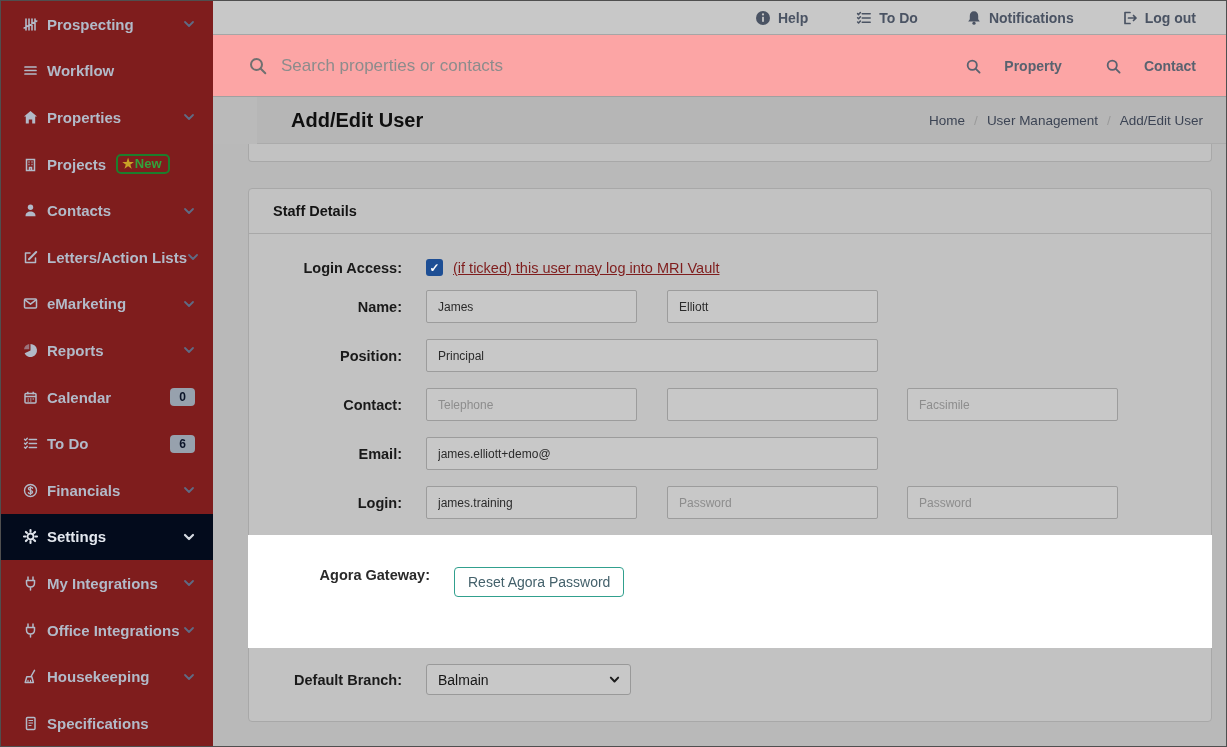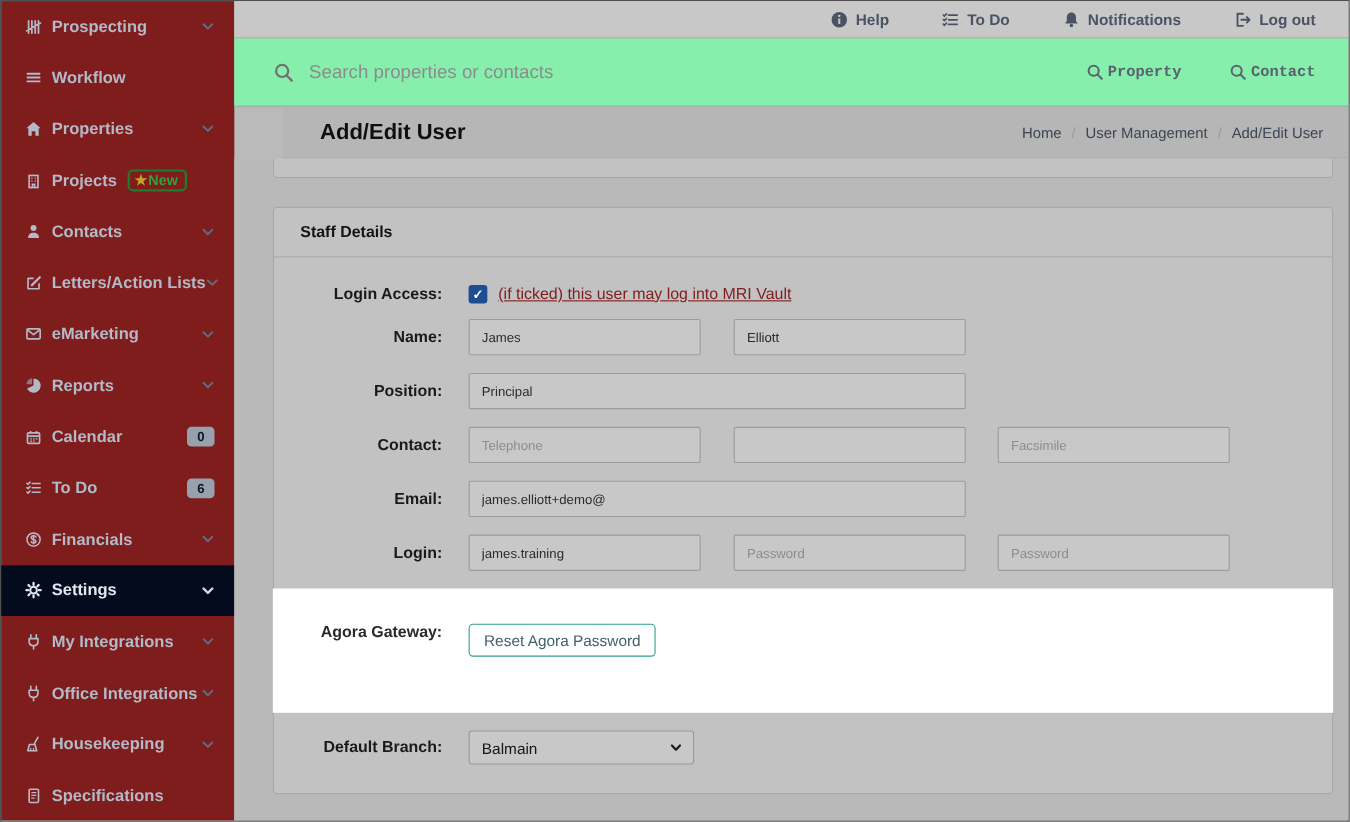--- a/index.html
+++ b/index.html
@@ -38,32 +38,32 @@
   .new-badge .star{ color:#c9a227; font-size:13px; margin-right:1px; }
   
   .main{ flex:1; display:flex; flex-direction:column; min-width:0; }
   .utility-bar{
     height:34px; background:#c8c8c8; border-bottom:1px solid #a6a6a6;
     display:flex; align-items:center; justify-content:flex-end;
     gap:48px; padding-right:30px; color:#4a5363; font-size:14px; font-weight:bold;
   }
   .util-item{ display:flex; align-items:center; gap:7px; cursor:pointer; }
   .search-bar{
-    height:62px; background:#86efac; border-bottom:1px solid #a0a0a0;
+    height:62px; background:#fca5a5; border-bottom:1px solid #a0a0a0;
     display:flex; align-items:center; padding:0 30px 0 36px;
   }
   .search-left{ display:flex; align-items:center; flex:1; color:#707070; }
   .global-search-input{
     border:none; background:transparent; outline:none;
     font-family:"Liberation Sans", sans-serif;
     font-size:17px; color:#4c4c4c; margin-left:14px; width:600px;
   }
   .global-search-input::placeholder{ color:#8c8c8c; opacity:1; }
   .search-links{ display:flex; align-items:center; gap:44px; color:#59626f; font-size:14px; font-weight:bold; }
-  .search-link{ display:flex; align-items:flex-start; gap:4px; cursor:pointer;font-family:Liberation Mono, monospace; }
+  .search-link{ display:flex; align-items:flex-end; gap:23px; cursor:pointer; }
   .page-header{
     height:47px; background:#b6b6b6; border-bottom:1px solid #ababab;
     display:flex; align-items:center; padding:0 23px 0 34px;margin-left:44px;
   }
   .page-title{ font-size:20px; font-weight:bold; color:#0f0f0f; }
   .breadcrumb{ margin-left:auto; font-size:13.5px; color:#3c4454; display:flex; gap:9px; align-items:center; }
   .crumb{ cursor:pointer; }
   .crumb-sep{ color:#9a9a9a; }
   
   .content{ flex:1; background:#b9b9b9; padding:0 14px 0 35px; overflow:hidden; }
@@ -98,21 +98,21 @@
     width:17px; height:17px; background:#1d4e94; border-radius:3px;
     display:inline-flex; align-items:center; justify-content:center;
     color:#fff; font-size:12px; font-weight:bold; margin-right:10px; cursor:pointer; flex:0 0 auto;
   }
   .check-text{ font-size:14.5px; color:#7f1d1d;text-decoration:underline; }
   
   .agora-band{
     margin:16px -1px 0 -1px; background:#ffffff; height:113px;
     display:flex; align-items:flex-start; padding-top:32px;
   }
-  .agora-band .form-label{ flex-basis:178px; color:#2a2a2a; }
+  .agora-band .form-label{ flex-basis:178px; color:#2a2a2a;margin-left:28px; }
   .agora-info{ width:243px; font-size:14.5px; line-height:20px; color:#121212; }
   .agora-status{ color:#1f8b3c; font-weight:bold; }
   .agora-email{ font-weight:bold; }
   .reset-btn{
     background:#ffffff; border:1px solid #31a08e; border-radius:4px;
     padding:6px 13px; font-family:"Liberation Sans", sans-serif;
     font-size:14px; color:#44616b; cursor:pointer;
   }
   
   .select-box{

